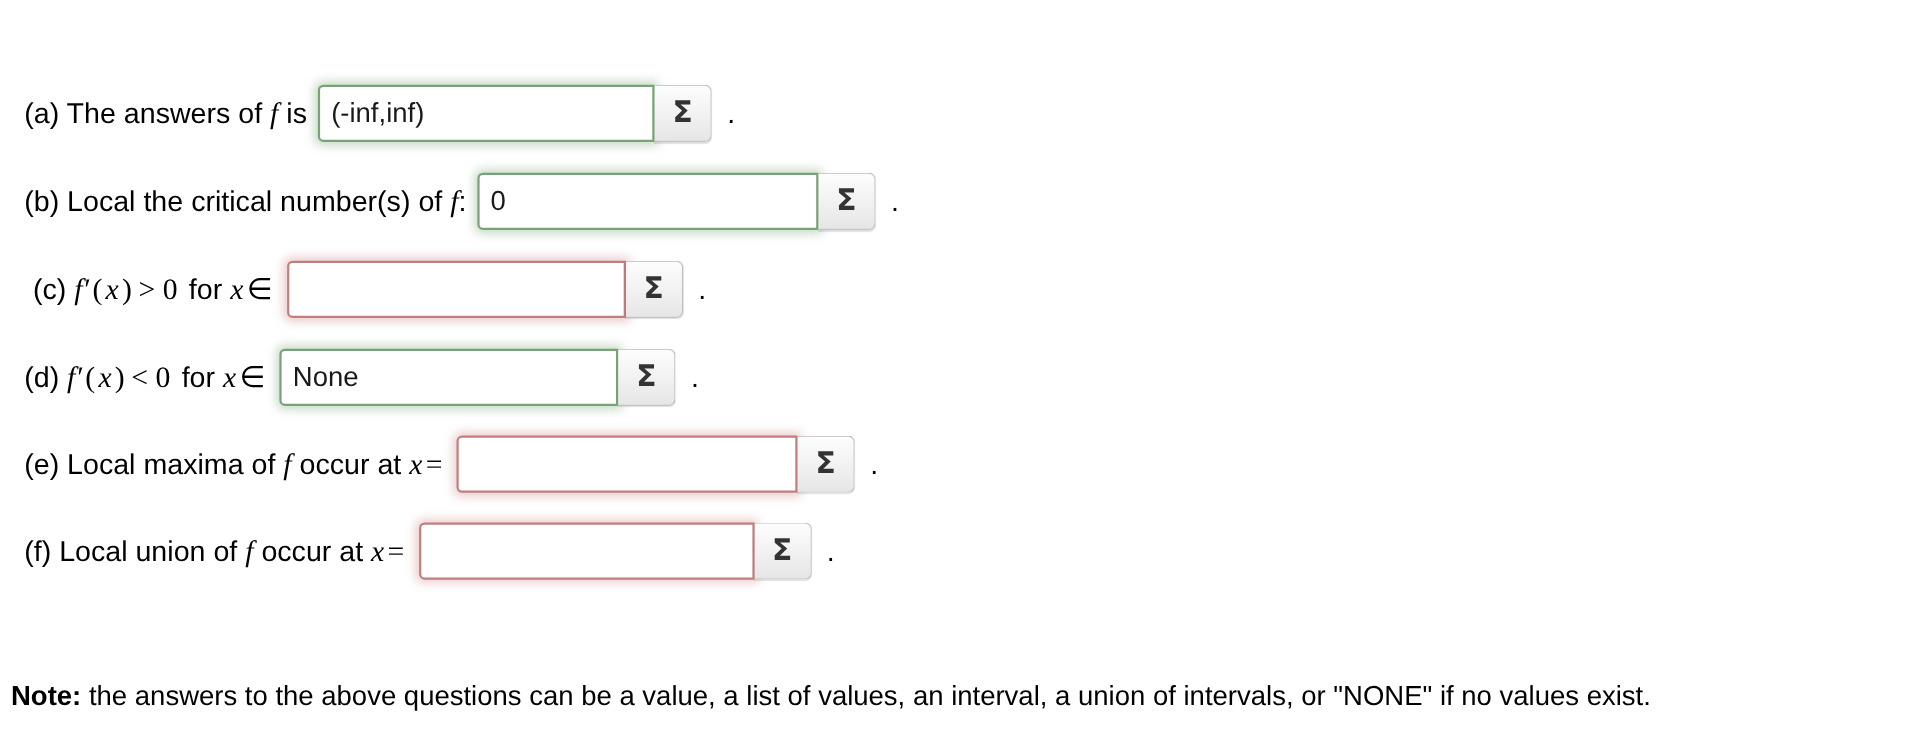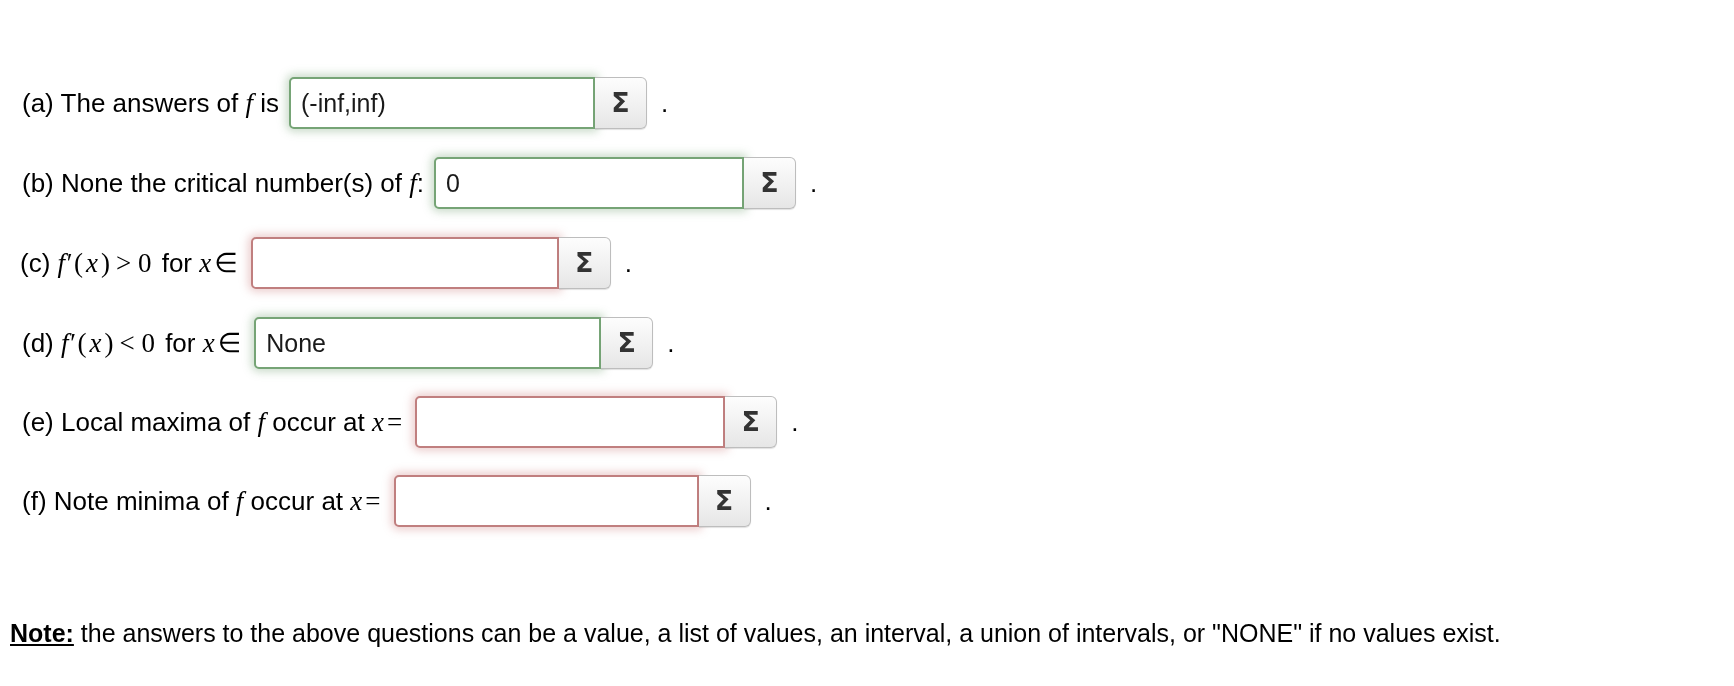--- a/index.html
+++ b/index.html
@@ -131,75 +131,75 @@
 
   
   .note {
     position: absolute;
     left: 10px;
     top: 618px;
     font-size: 25px;
     line-height: 30px;
     white-space: nowrap;
   }
-  .note b { font-weight: bold; text-decoration: underline; }
+  .note b { font-weight: bold; }
 </style>
 </head>
 <body>
 
 <div class="page">
 
 
   <div class="row" style="left:22px; top:74px;">
     <span class="label"><span>(a)</span><span> The answers of </span><span class="mathvar">f</span><span> is</span></span>
     <span class="answer">
       <input class="ansfield ok" style="width: 306px;" value="(-inf,inf)">
       <button class="sigma-btn">Σ</button>
     </span>
     <span class="period">.</span>
   </div>
 
   <div class="row" style="left:22px; top:154px;">
-    <span class="label"><span>(b)</span><span> None the critical number(s) of </span><span class="mathvar">f</span><span>:</span></span>
+    <span class="label"><span>(b)</span><span> Local the critical number(s) of </span><span class="mathvar">f</span><span>:</span></span>
     <span class="answer">
       <input class="ansfield ok" style="width: 310px;" value="0">
       <button class="sigma-btn">Σ</button>
     </span>
     <span class="period">.</span>
   </div>
 
-  <div class="row" style="left:20px; top:234px;">
+  <div class="row" style="left:30px; top:234px;">
     <span class="label"><span>(c)</span><span> </span><span class="mathvar">f</span><span class="prime">′</span><span class="mathop">(</span><span class="mathvar">x</span><span class="mathop">)</span><span class="mathop">&gt; 0</span><span> for </span><span class="mathvar">x</span><span class="mathop">∈</span></span>
     <span class="answer">
       <input class="ansfield bad" style="width: 308px;" value="">
       <button class="sigma-btn">Σ</button>
     </span>
     <span class="period">.</span>
   </div>
 
   <div class="row" style="left:22px; top:314px;">
     <span class="label"><span>(d)</span><span> </span><span class="mathvar">f</span><span class="prime">′</span><span class="mathop">(</span><span class="mathvar">x</span><span class="mathop">)</span><span class="mathop">&lt; 0</span><span> for </span><span class="mathvar">x</span><span class="mathop">∈</span></span>
     <span class="answer">
-      <input class="ansfield ok" style="width: 347px;" value="None">
+      <input class="ansfield ok" style="width: 308px;" value="None">
       <button class="sigma-btn">Σ</button>
     </span>
     <span class="period">.</span>
   </div>
 
   <div class="row" style="left:22px; top:393px;">
     <span class="label"><span>(e)</span><span> Local maxima of </span><span class="mathvar">f</span><span> occur at </span><span class="mathvar">x</span><span class="mathop">=</span></span>
     <span class="answer">
       <input class="ansfield bad" style="width: 310px;" value="">
       <button class="sigma-btn">Σ</button>
     </span>
     <span class="period">.</span>
   </div>
 
   <div class="row" style="left:22px; top:472px;">
-    <span class="label"><span>(f)</span><span> Note minima of </span><span class="mathvar">f</span><span> occur at </span><span class="mathvar">x</span><span class="mathop">=</span></span>
+    <span class="label"><span>(f)</span><span> Local union of </span><span class="mathvar">f</span><span> occur at </span><span class="mathvar">x</span><span class="mathop">=</span></span>
     <span class="answer">
       <input class="ansfield bad" style="width: 305px;" value="">
       <button class="sigma-btn">Σ</button>
     </span>
     <span class="period">.</span>
   </div>
 
   <div class="note">
     <b>Note:</b><span> the answers to the above questions can be a value, a list of values, an interval, a union of intervals, or "NONE" if no values exist.</span>
   </div>

